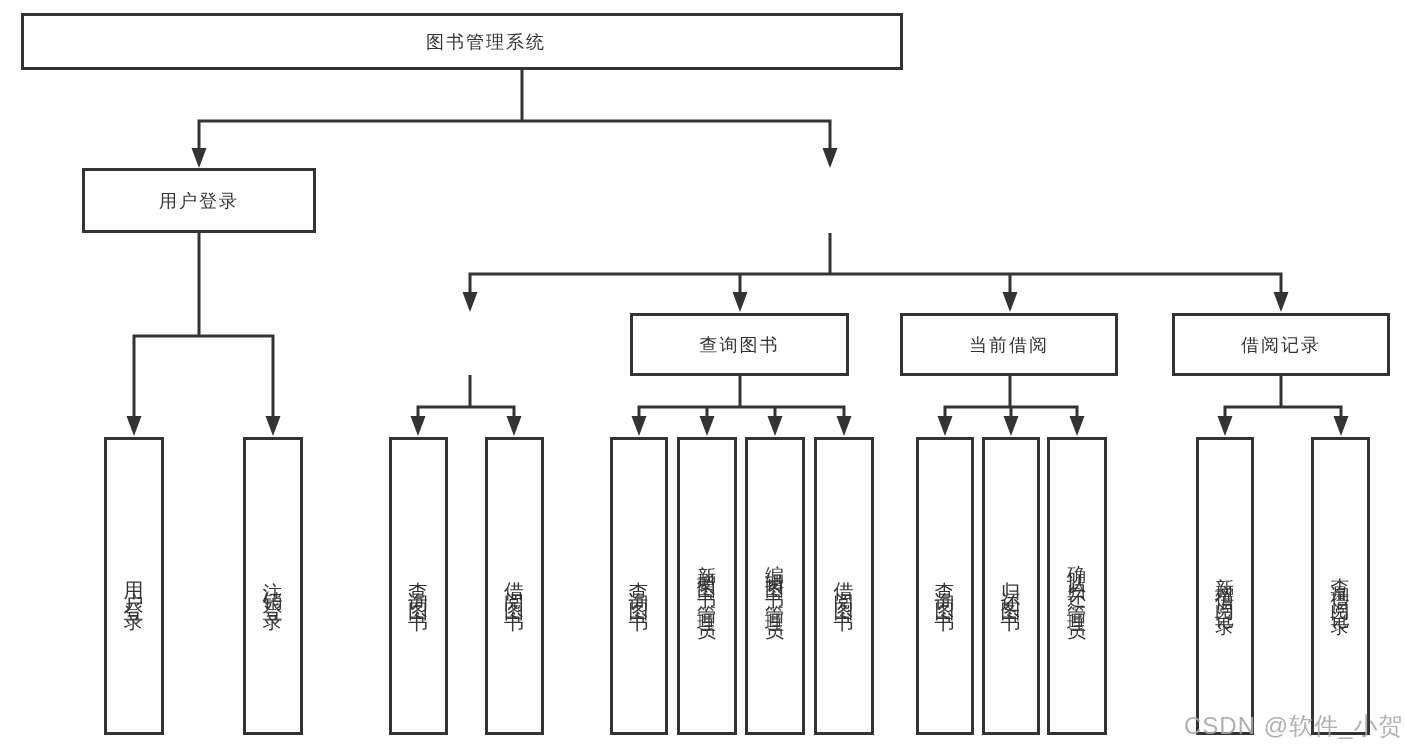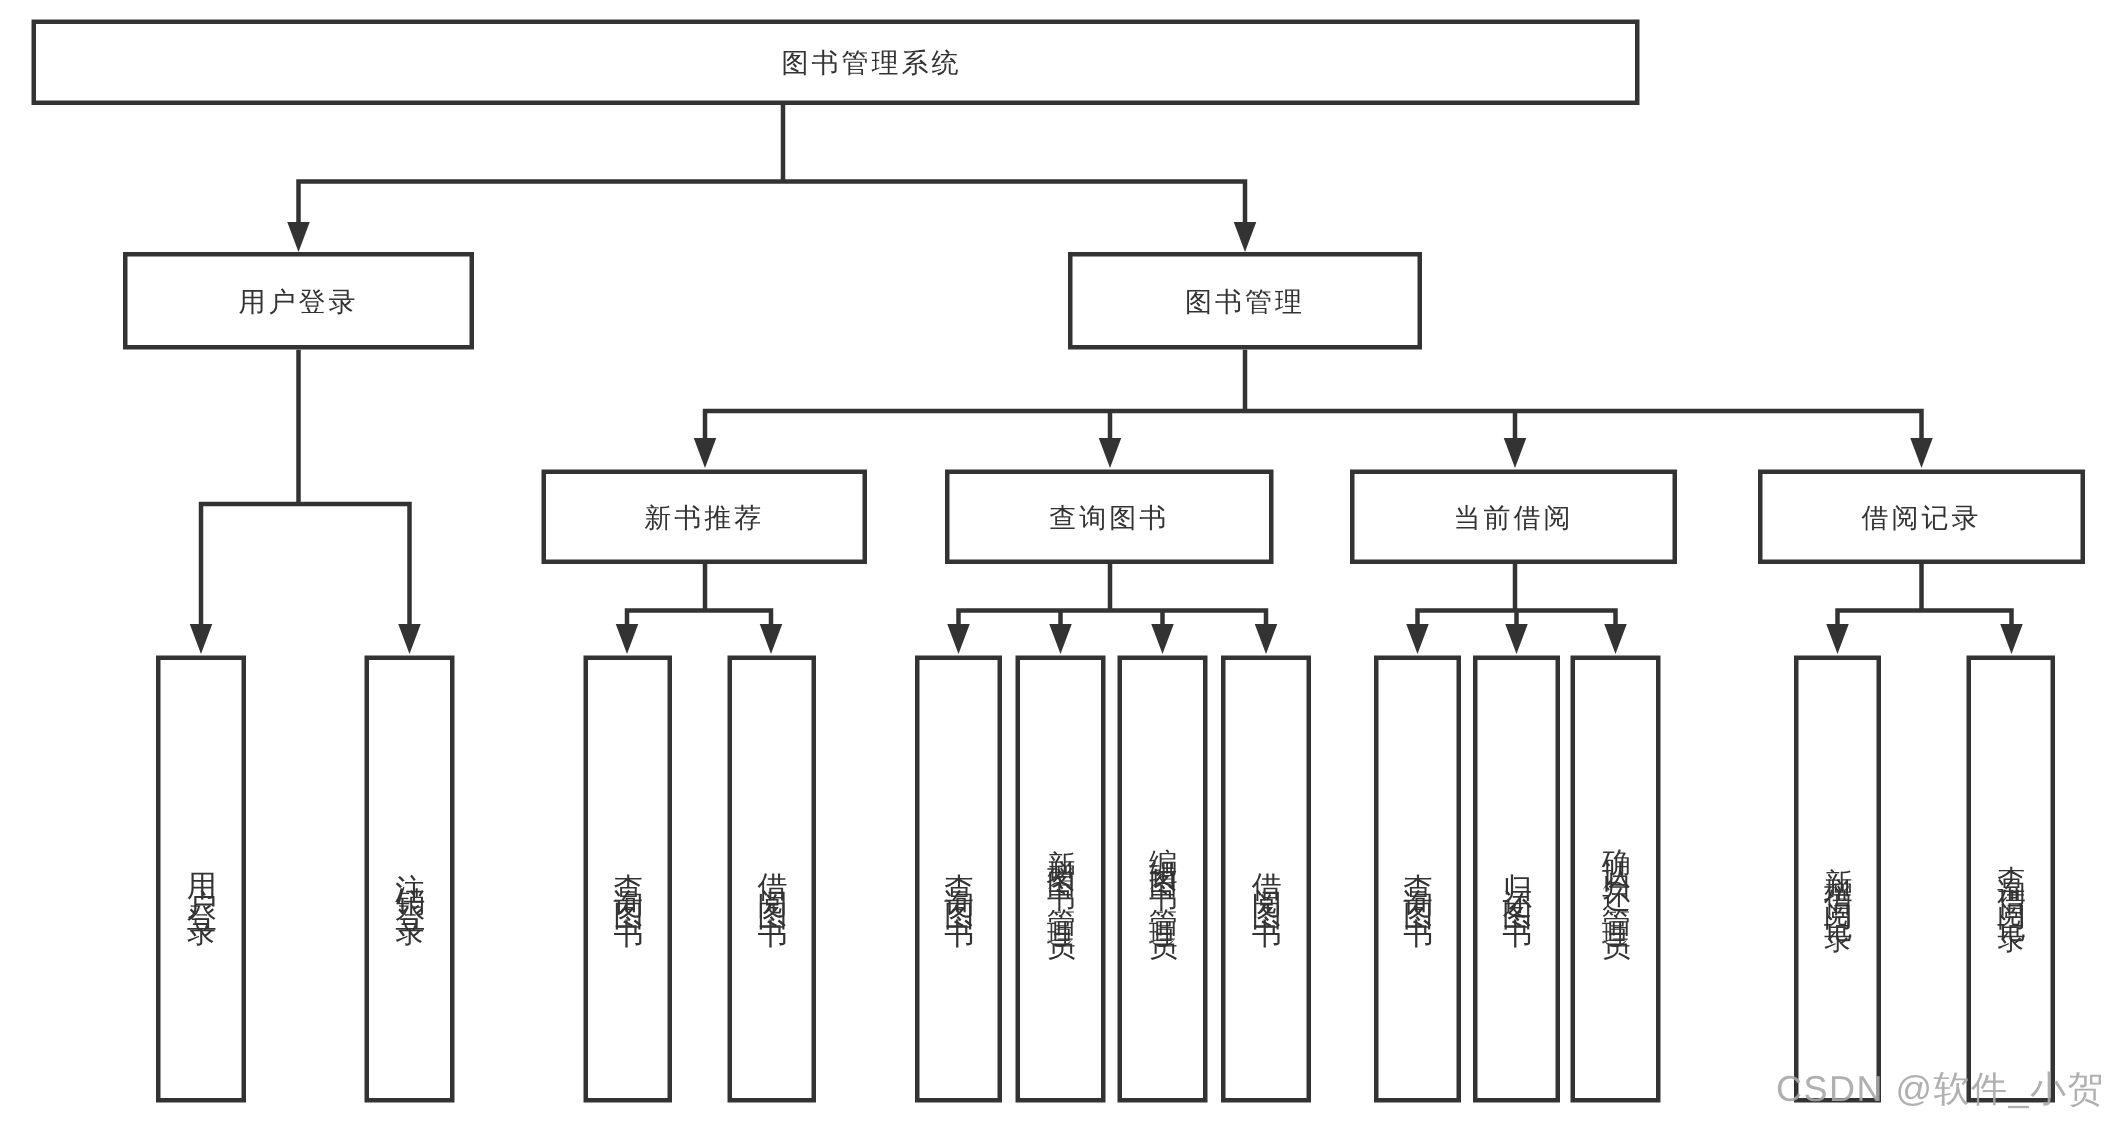--- a/index.html
+++ b/index.html
@@ -98,26 +98,24 @@
 
       <polygon points="937.5,416 952.5,416 945,436"></polygon>
       <polygon points="1003.5,416 1018.5,416 1011,436"></polygon>
       <polygon points="1069.5,416 1084.5,416 1077,436"></polygon>
 
       <polygon points="1217.5,416 1232.5,416 1225,436"></polygon>
       <polygon points="1333.5,416 1348.5,416 1341,436"></polygon>
     </g>
   </svg>
 
-  <div class="node hnode" style="left:21px; top:13px; width:1072px; height:57px;padding-left:48px;">图书管理系统</div>
+  <div class="node hnode" style="left:21px; top:13px; width:882px; height:57px;padding-left:48px;">图书管理系统</div>
 
   <div class="node hnode" style="left:82px; top:168px; width:234px; height:65px;">用户登录</div>
-  <div class="node hnode" style="left:712px; top:168px; width:236px; height:65px;">图书管理</div>
 
-  <div class="node hnode" style="left:361px; top:313px; width:217px; height:63px;">新书推荐</div>
   <div class="node hnode" style="left:630px; top:313px; width:219px; height:63px;">查询图书</div>
   <div class="node hnode" style="left:900px; top:313px; width:218px; height:63px;">当前借阅</div>
   <div class="node hnode" style="left:1172px; top:313px; width:218px; height:63px;">借阅记录</div>
 
   <div class="node leaf" style="left:104px; top:437px; width:60px; height:298px;">用户登录</div>
   <div class="node leaf" style="left:243px; top:437px; width:60px; height:298px;">注销登录</div>
 
   <div class="node leaf" style="left:389px; top:437px; width:59px; height:298px;">查询图书</div>
   <div class="node leaf" style="left:485px; top:437px; width:59px; height:298px;">借阅图书</div>
 

